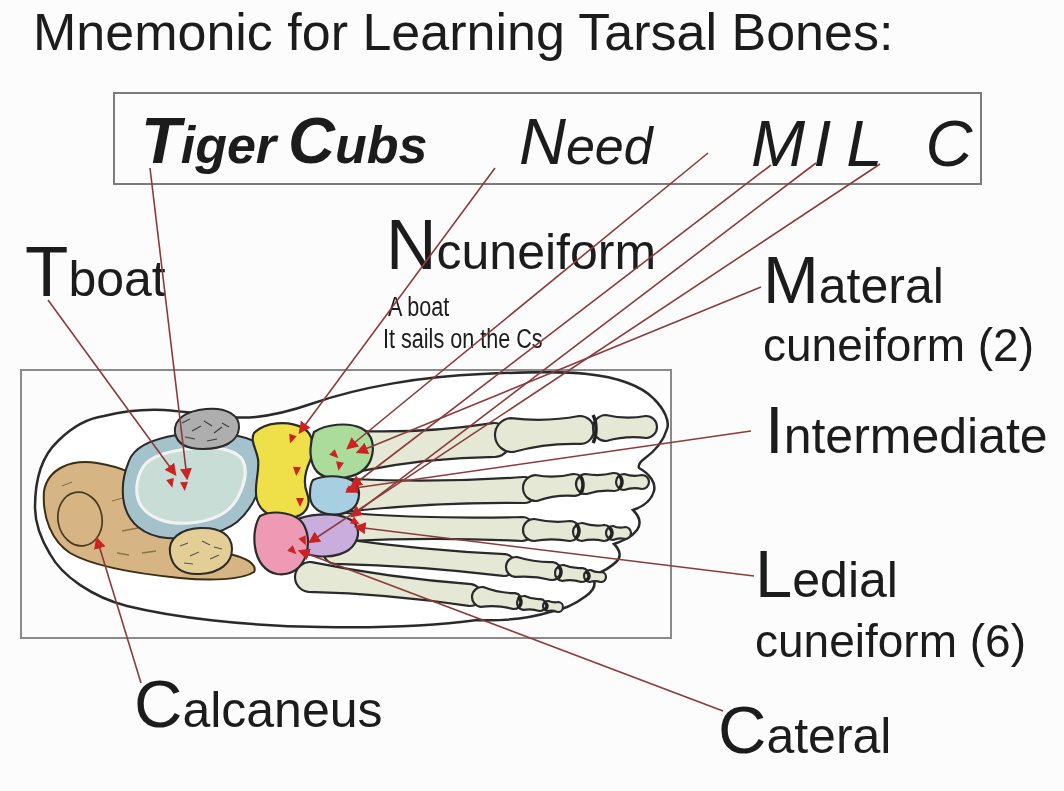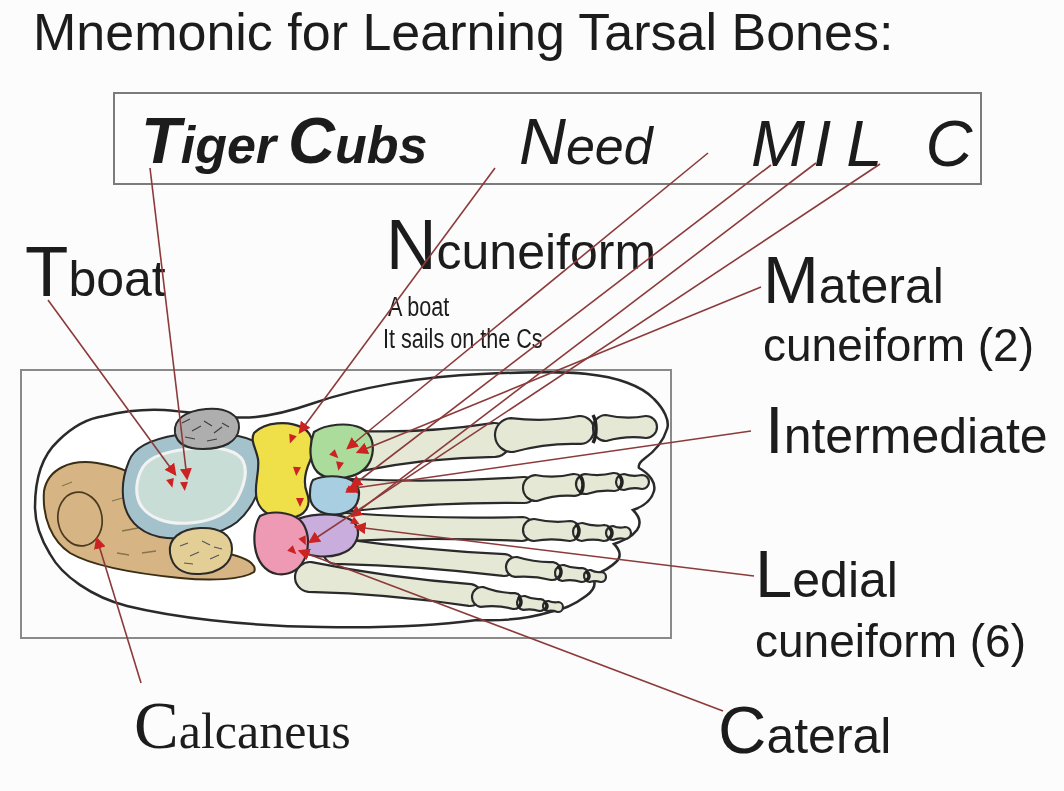--- a/index.html
+++ b/index.html
@@ -35,21 +35,21 @@
 <div class="label" style="left:386px;top:210px;"><span class="big" style="font-size:70px;">N</span><span class="sm">cuneiform</span></div>
 <div class="note" style="left:388px;top:292px;">A boat</div>
 <div class="note" style="left:383px;top:324px;">It sails on the Cs</div>
 
 <div class="label" style="left:763px;top:246px;"><span class="big">M</span><span class="sm">ateral</span><div class="ln2" style="margin-top:9px;">cuneiform (2)</div></div>
 
 <div class="label" style="left:765px;top:396px;"><span class="big">I</span><span class="sm">ntermediate</span></div>
 
 <div class="label" style="left:755px;top:540px;"><span class="big">L</span><span class="sm">edial</span><div class="ln2" style="margin-top:11px;">cuneiform (6)</div></div>
 
-<div class="label" style="left:134px;top:692px;font-family:Liberation Serif, serif;"><span class="big">C</span><span class="sm">alcaneus</span></div>
+<div class="label" style="left:134px;top:670px;"><span class="big">C</span><span class="sm">alcaneus</span></div>
 
 <div class="label" style="left:718px;top:696px;"><span class="big">C</span><span class="sm">ateral</span></div>
 
 <div class="abs" id="fig-box">
 <svg id="foot" width="648" height="266" viewBox="0 0 648 266">
   <path id="skin" d="M 13,136
     C 13,104 22,83 36,70
     C 52,54 68,47 82,45
     C 102,40 122,38 142,39
     C 166,41 186,44 210,46

